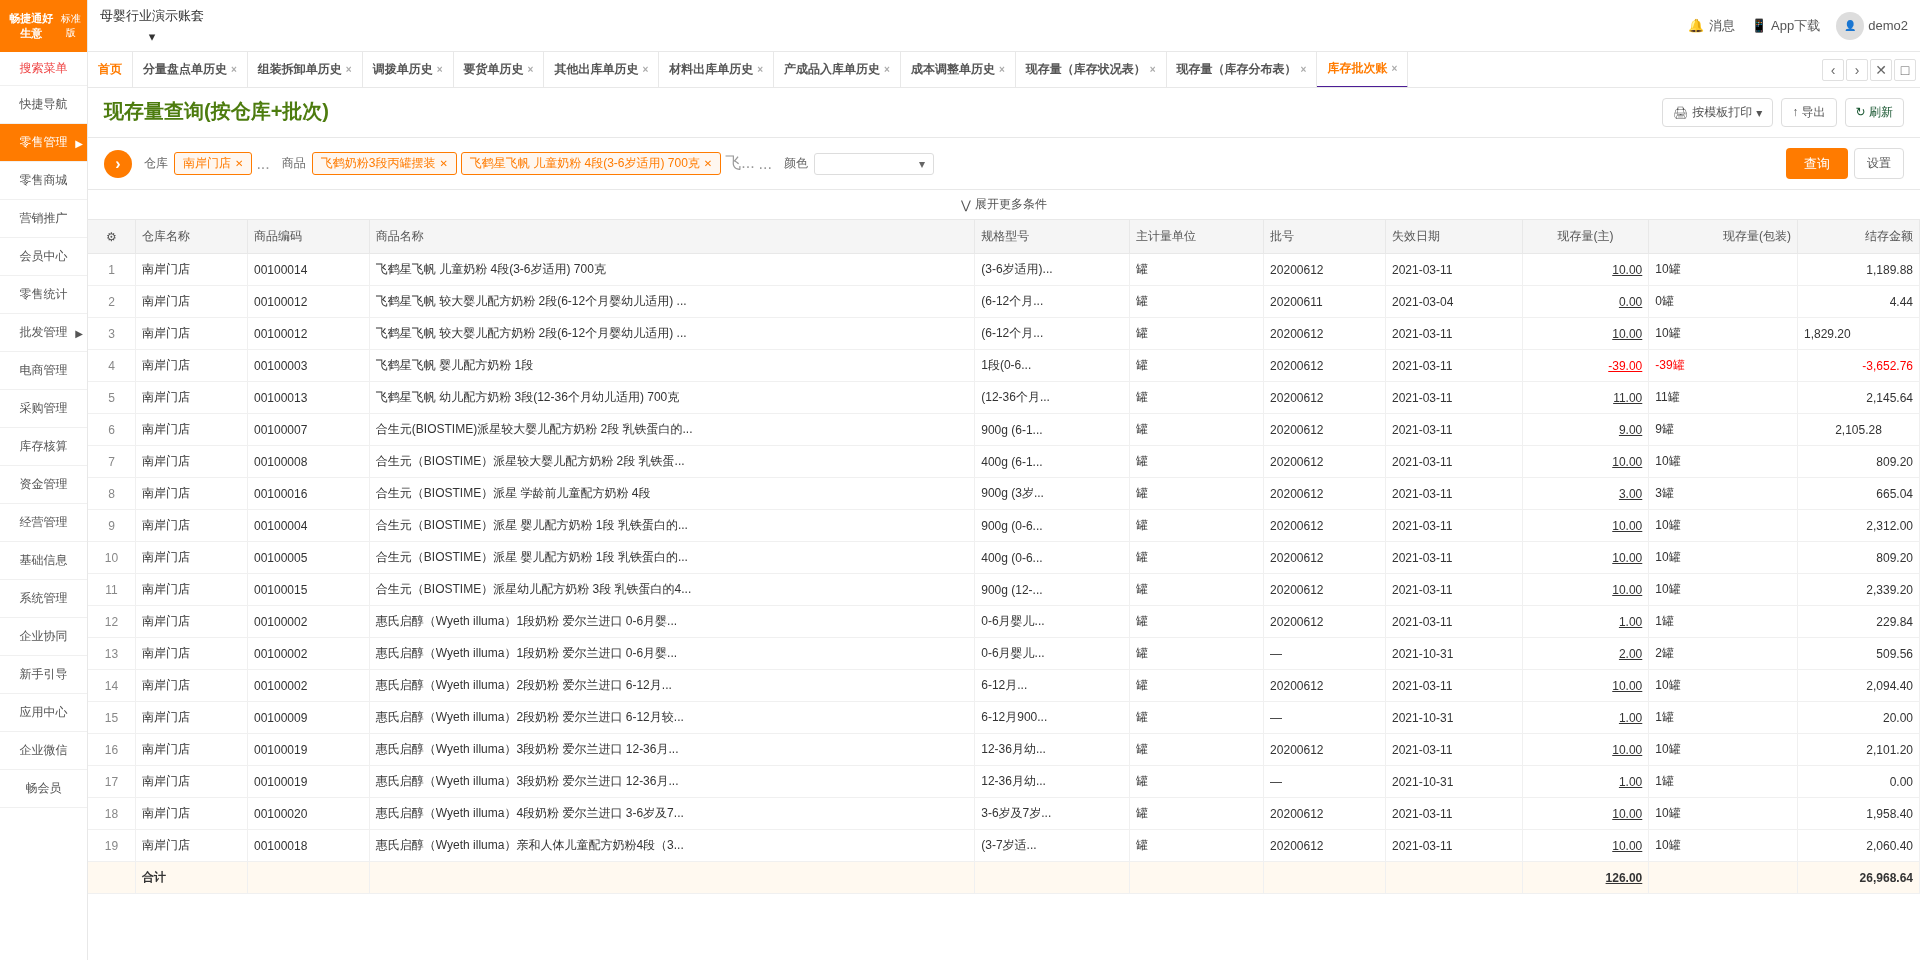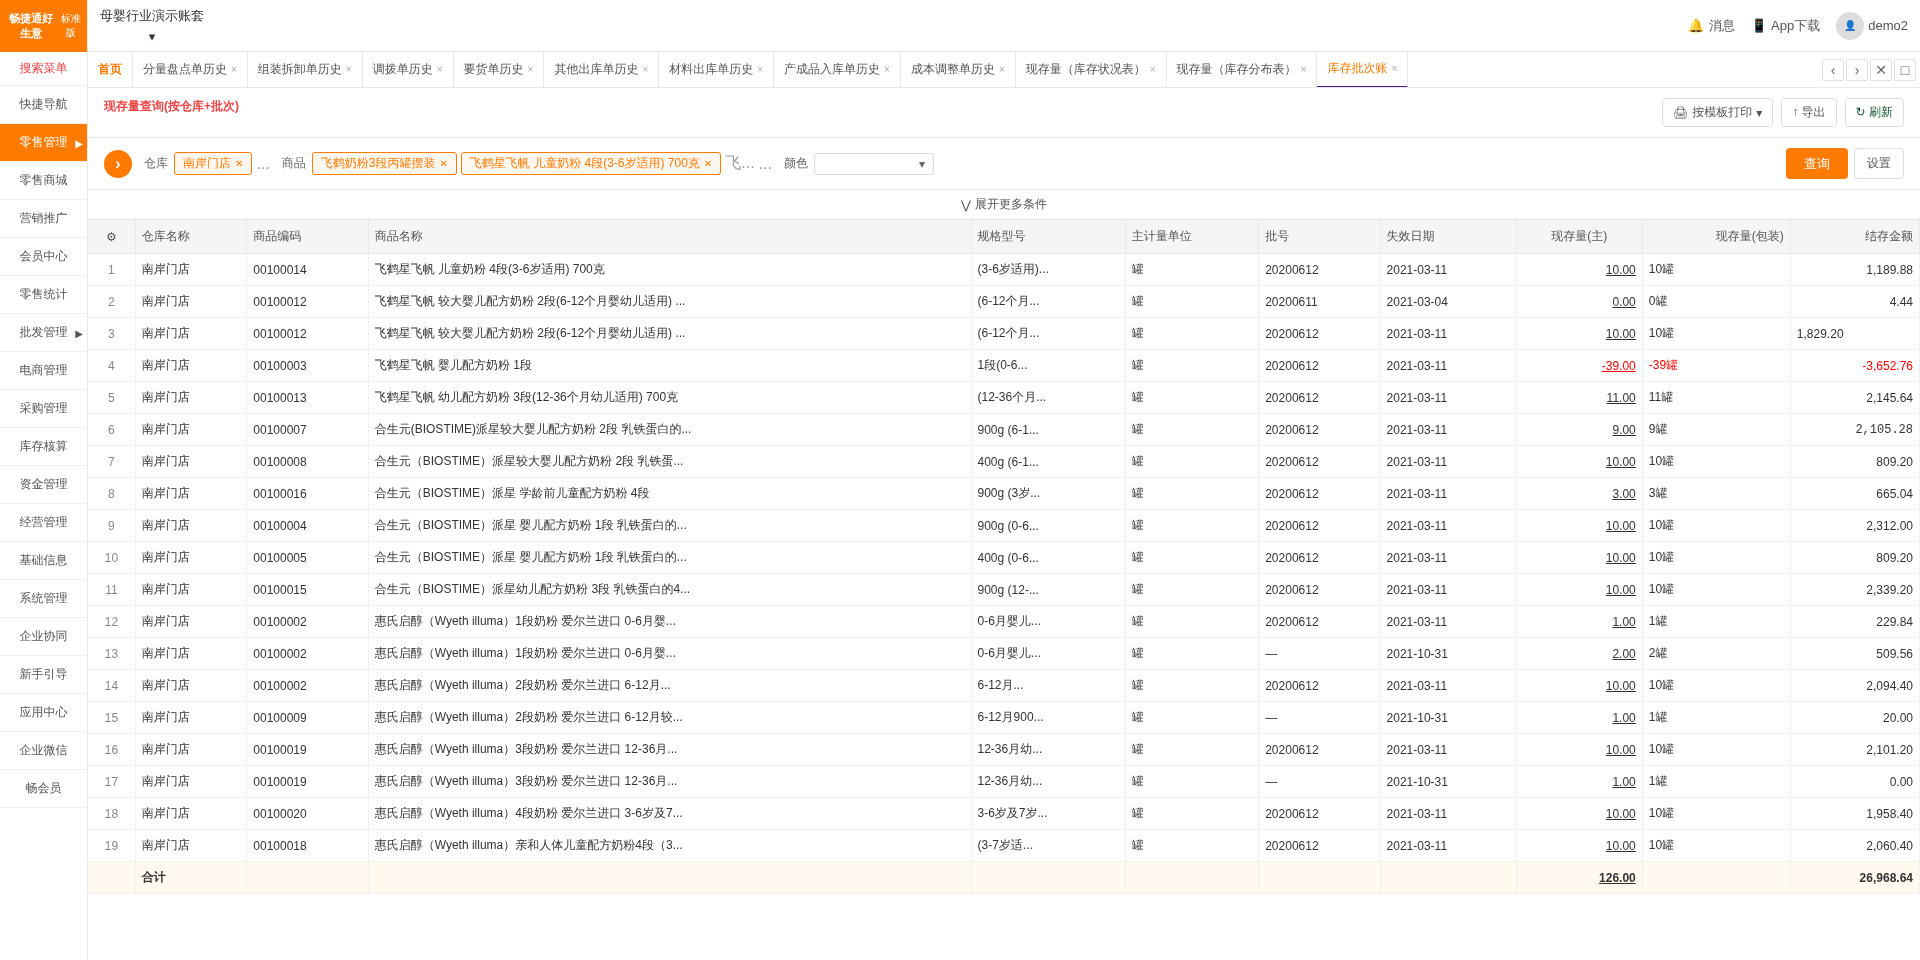--- a/index.html
+++ b/index.html
@@ -21,33 +21,33 @@
     
     .topbar { height: 52px; background: #fff; display: flex; align-items: center; padding: 0 12px; border-bottom: 1px solid #e8e8e8; justify-content: space-between; flex-shrink: 0; }
     .topbar-left { display: flex; align-items: center; gap: 8px; }
     .topbar-dropdown { display: flex; align-items: center; gap: 4px; font-size: 13px; color: #333; cursor: pointer; flex-direction: column; }
     .topbar-right { display: flex; align-items: center; gap: 16px; font-size: 13px; color: #555; }
     .topbar-right-item { display: flex; align-items: center; gap: 4px; cursor: pointer; }
     .avatar { width: 28px; height: 28px; border-radius: 50%; background: #ddd; display: flex; align-items: center; justify-content: center; font-size: 11px; color: #666; }
 
     
     .tabs-bar { background: #fff; display: flex; align-items: center; border-bottom: 1px solid #e8e8e8; overflow: hidden; flex-shrink: 0; height: 36px; }
-    .tab-item { display: flex; align-items: center; padding: 0 10px; height: 36px; font-size: 12px; color: #555; cursor: pointer; border-right: 1px solid #e8e8e8; white-space: nowrap; flex-shrink: 0; }
+    .tab-item { display: flex; align-items: center; padding: 0 10px; height: 36px; font-size: 12px; color: #555; cursor: pointer; border-right: 1px solid #e8e8e8; white-space: nowrap; flex-shrink: 0; font-weight: bold; }
     .tab-item.active { color: #ff7b00; border-bottom: 2px solid #4c1d95; }
     .tab-item .close-btn { margin-left: 4px; color: #aaa; font-size: 10px; }
     .tab-item.home { color: #ff7b00; font-weight: bold; }
     .tabs-nav-btns { display: flex; align-items: center; margin-left: auto; padding-right: 4px; gap: 2px; }
     .tabs-nav-btn { width: 22px; height: 22px; display: flex; align-items: center; justify-content: center; cursor: pointer; color: #666; font-size: 14px; border: 1px solid #e0e0e0; border-radius: 2px; }
 
     
     .content { flex: 1; overflow: hidden; display: flex; flex-direction: column; padding: 0; }
 
     
     .page-header { background: #fff; padding: 10px 16px 0 16px; border-bottom: 1px solid #e8e8e8; display: flex; justify-content: space-between; align-items: flex-start; }
-    .page-title { font-size: 12px; font-weight: bold; color: #ef4444; padding-bottom: 10px; }
+    .page-title { font-size: 20px; font-weight: bold; color: #4d7c0f; padding-bottom: 10px; }
     .page-actions { display: flex; align-items: center; gap: 8px; padding-bottom: 10px; }
     .btn-template-print { background: #fff; border: 1px solid #ddd; border-radius: 4px; padding: 5px 10px; font-size: 12px; cursor: pointer; display: flex; align-items: center; gap: 4px; color: #555; }
     .btn-export { background: #fff; border: 1px solid #ddd; border-radius: 4px; padding: 5px 10px; font-size: 12px; cursor: pointer; color: #555; }
     .btn-refresh { background: #fff; border: 1px solid #ddd; border-radius: 4px; padding: 5px 10px; font-size: 12px; cursor: pointer; color: #14532d; }
 
     
     .filter-bar { background: #fff; padding: 10px 16px; border-bottom: 1px solid #e8e8e8; display: flex; align-items: center; gap: 12px; flex-shrink: 0; }
     .filter-expand-btn { width: 28px; height: 28px; background: #ff7b00; color: #fff; border-radius: 50%; display: flex; align-items: center; justify-content: center; cursor: pointer; font-size: 16px; font-weight: bold; flex-shrink: 0; }
     .filter-group { display: flex; align-items: center; gap: 6px; }
     .filter-label { font-size: 12px; color: #666; white-space: nowrap; }
@@ -360,21 +360,21 @@
               <td class="td-index">6</td>
               <td>南岸门店</td>
               <td>00100007</td>
               <td>合生元(BIOSTIME)派星较大婴儿配方奶粉 2段 乳铁蛋白的...</td>
               <td>900g (6-1...</td>
               <td>罐</td>
               <td>20200612</td>
               <td>2021-03-11</td>
               <td class="td-underline" style="text-align: right;">9.00</td>
               <td>9罐</td>
-              <td class="td-right" style="text-align: right; font-family: Liberation Mono, monospace;">2,105.28</td>
+              <td class="td-right" style="text-align: center;">2,105.28</td>
             </tr>
             <tr>
               <td class="td-index">7</td>
               <td>南岸门店</td>
               <td>00100008</td>
               <td>合生元（BIOSTIME）派星较大婴儿配方奶粉 2段 乳铁蛋...</td>
               <td>400g (6-1...</td>
               <td>罐</td>
               <td>20200612</td>
               <td>2021-03-11</td>

